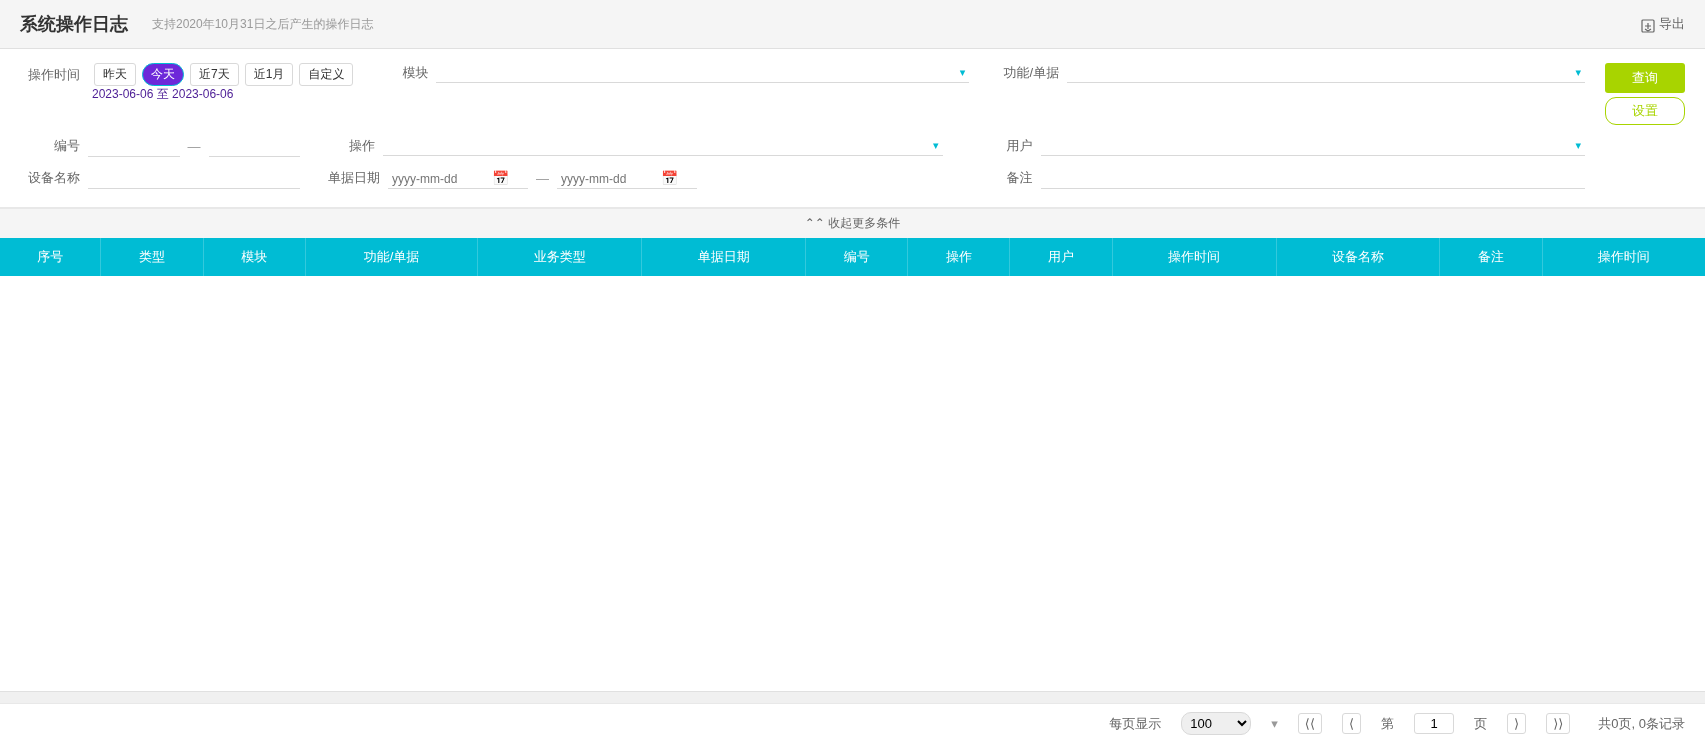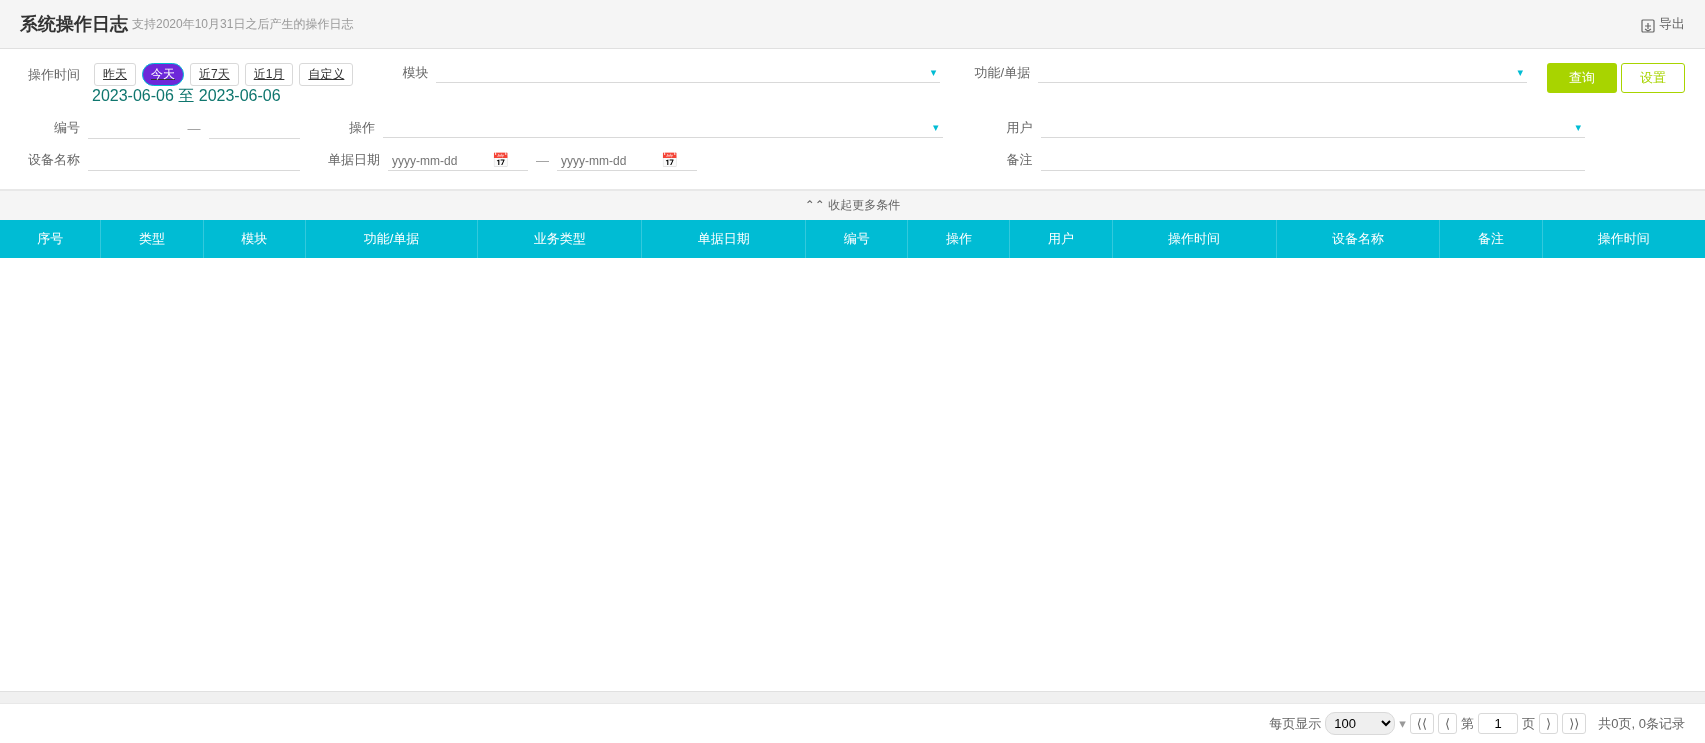--- a/index.html
+++ b/index.html
@@ -9,21 +9,21 @@
       display: flex;
       align-items: center;
       padding: 12px 20px;
       background: #f5f5f5;
       border-bottom: 1px solid #e0e0e0;
     }
     .page-title {
       font-size: 18px;
       font-weight: bold;
       color: #333;
-      margin-right: 4px;
+      margin-right: 24px;
     }
     .page-subtitle {
       font-size: 12px;
       color: #999;
     }
     .export-btn {
       margin-left: auto;
       display: flex;
       align-items: flex-end;
       gap: 4px;
@@ -36,63 +36,62 @@
 
     .filter-area {
       background: #fff;
       padding: 14px 20px 10px 20px;
       border-bottom: 1px solid #e8e8e8;
     }
     .time-btns {
       display: flex;
       align-items: center;
       gap: 6px;
-      text-decoration: underline;
     }
     .time-btn {
       padding: 2px 8px;
       border: 1px solid #d9d9d9;
       border-radius: 3px;
       background: #fff;
       cursor: pointer;
       font-size: 12px;
       color: #333;
     }
     .time-btn.active {
       background: #6d28d9;
       border-color: #00bcd4;
       color: #fff;
       border-radius: 12px;
     }
     .date-range-text {
-      font-size: 16px;
-      color: #0f766e;
+      font-size: 12px;
+      color: #4c1d95;
       margin-left: 4px;
     }
     .btn-query {
       background: #a8d400;
       color: #fff;
       border: none;
       padding: 6px 22px;
       border-radius: 3px;
       cursor: pointer;
       font-size: 13px;
     }
     .btn-settings {
       background: #fff;
       color: #a8d400;
       border: 1px solid #a8d400;
       padding: 4px 18px;
-      border-radius: 3px;
+      border-radius: 11px;
       cursor: pointer;
       font-size: 13px;
     }
     .right-btns-col {
       display: flex;
-      flex-direction: row;
+      flex-direction: column;
       gap: 4px;
       margin-left: auto;
     }
 
     .date-input-wrapper {
       display: inline-flex;
       align-items: flex-end;
       border-bottom: 1px solid #d9d9d9;
       padding: 2px 4px;
       width: 140px;
@@ -148,21 +147,21 @@
       background: #fff;
     }
 
     .footer-bar {
       display: flex;
       align-items: center;
       justify-content: flex-end;
       padding: 8px 20px;
       background: #fff;
       border-top: 1px solid #e8e8e8;
-      gap: 4px;
+      gap: 20px;
       font-size: 13px;
     }
     .footer-bar .label { color: #666; }
     .per-page-select {
       border: 1px solid #d9d9d9;
       border-radius: 10px;
       padding: 2px 4px;
       font-size: 13px;
       width: 70px;
     }

